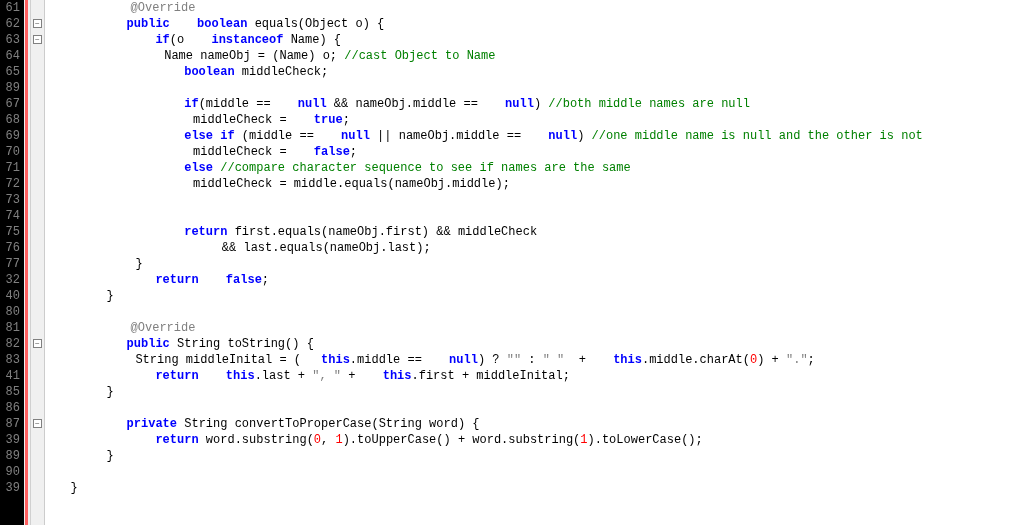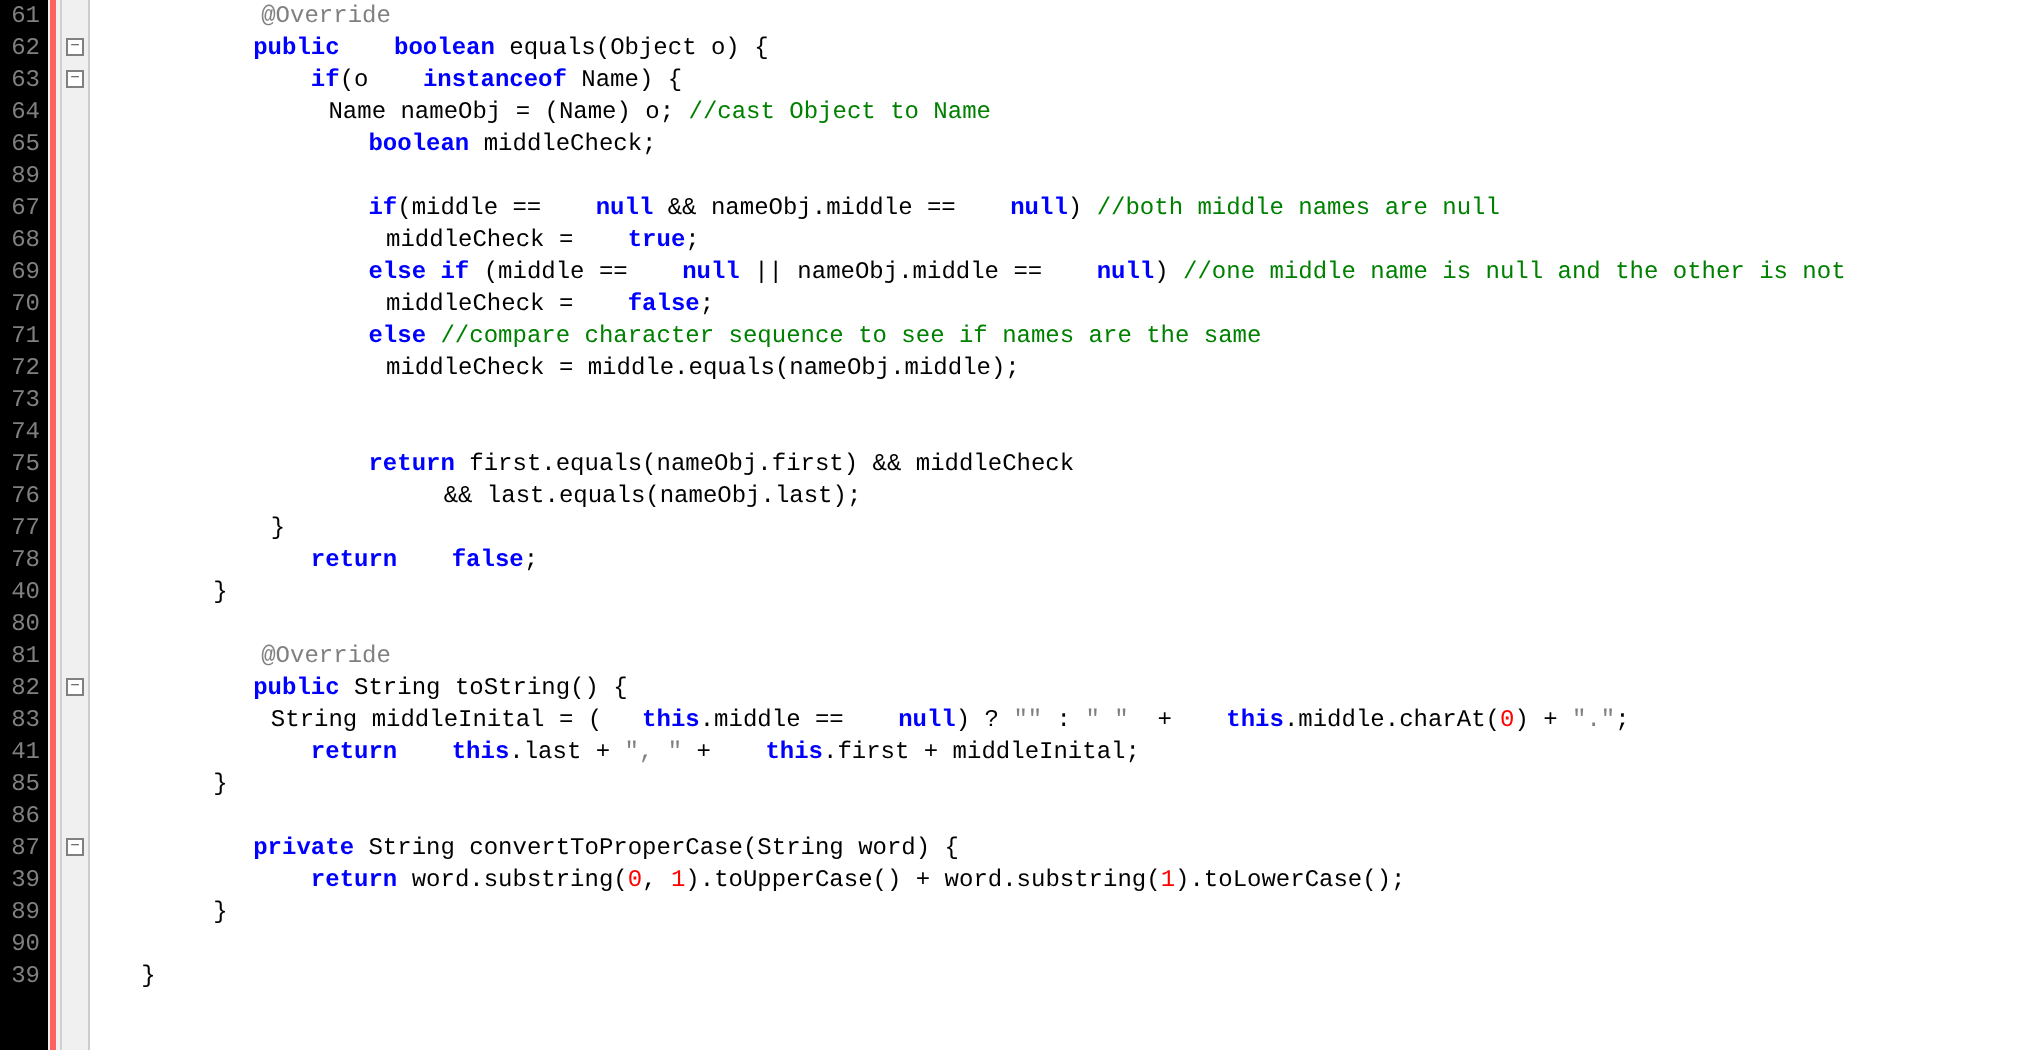--- a/index.html
+++ b/index.html
@@ -94,21 +94,21 @@
       <div>68</div>
       <div>69</div>
       <div>70</div>
       <div>71</div>
       <div>72</div>
       <div>73</div>
       <div>74</div>
       <div>75</div>
       <div>76</div>
       <div>77</div>
-      <div>78</div>
+      <div>32</div>
       <div>40</div>
       <div>80</div>
       <div>81</div>
       <div>82</div>
       <div>83</div>
       <div>41</div>
       <div>85</div>
       <div>86</div>
       <div>87</div>
       <div>39</div>

